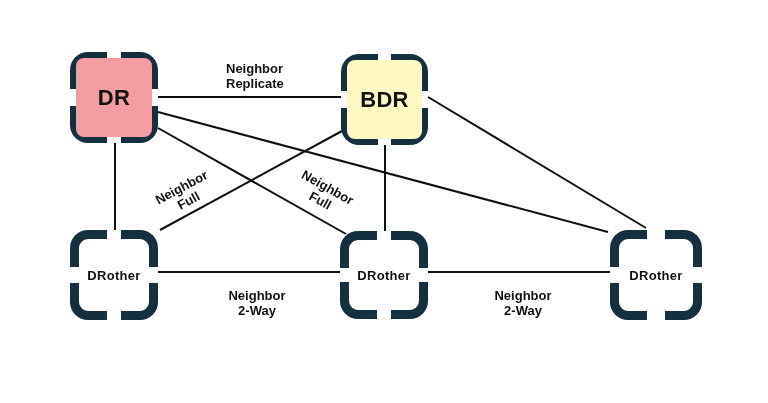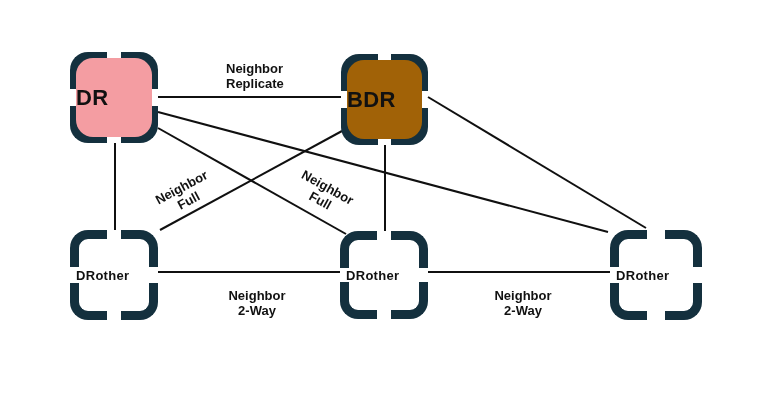--- a/index.html
+++ b/index.html
@@ -8,22 +8,22 @@
 
   #edge-layer { position:absolute; left:0; top:0; width:768px; height:403px; }
 
   .node { position:absolute; }
   .corner { position:absolute; width:37px; height:37px; box-sizing:border-box;
             border:0 solid var(--bracket,#14303e); }
   .corner.tl { left:0; top:0;    border-left-width:9px;  border-top-width:9px;    border-top-left-radius:18px; }
   .corner.tr { right:0; top:0;   border-right-width:9px; border-top-width:9px;    border-top-right-radius:18px; }
   .corner.bl { left:0; bottom:0; border-left-width:9px;  border-bottom-width:9px; border-bottom-left-radius:18px; }
   .corner.br { right:0; bottom:0;border-right-width:9px; border-bottom-width:9px; border-bottom-right-radius:18px; }
-  .node-fill { position:absolute; inset:6px; border-radius:17px;
-               display:flex; align-items:center; }
+  .node-fill { position:absolute; inset:6px; border-radius:8px;
+               display:flex; align-items:center; justify-content:center; }
   .node-label { font-weight:bold; color:#111111; letter-spacing:0.3px; }
 
   .edge-label { position:absolute; font-weight:bold; font-size:13px; line-height:15px;
                 color:#111111; white-space:pre-line; text-align:center; }
 
   .caption { position:absolute; font-weight:bold; font-size:13px; line-height:16px; color:#111111; }
 </style>
 </head>
 <body>
 
@@ -49,21 +49,21 @@
     <div class="node-fill" style="background: rgb(244, 157, 162);">
       <span class="node-label" style="font-size: 22px;">DR</span>
     </div>
   </div>
 
   <div class="node" style="left: 341px; top: 54px; width: 87px; height: 91px; --bracket: #14303e;">
     <div class="corner tl"></div>
     <div class="corner tr"></div>
     <div class="corner bl"></div>
     <div class="corner br"></div>
-    <div class="node-fill" style="background: #a16207;">
+    <div class="node-fill" style="background: #fef9c3;">
       <span class="node-label" style="font-size: 22px;">BDR</span>
     </div>
   </div>
 
   <div class="node" style="left: 70px; top: 230px; width: 88px; height: 90px; --bracket: #14303e;">
     <div class="corner tl"></div>
     <div class="corner tr"></div>
     <div class="corner bl"></div>
     <div class="corner br"></div>
     <div class="node-fill" style="background: transparent;">

